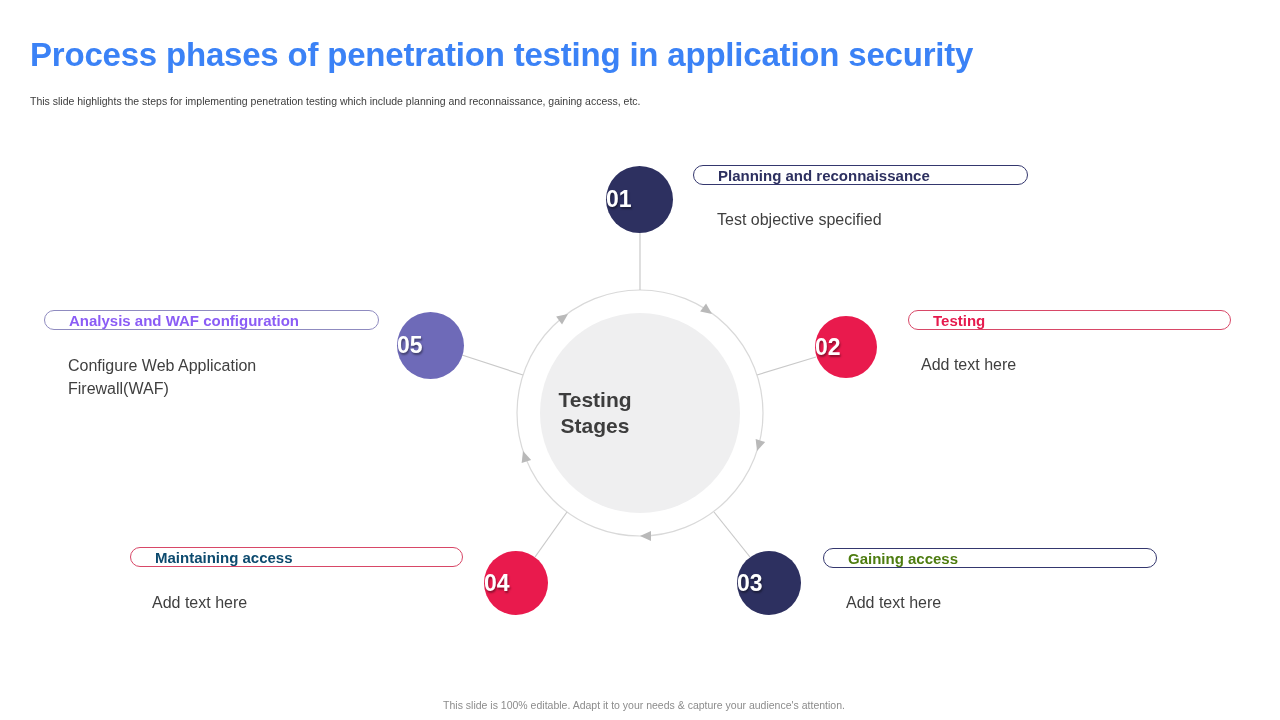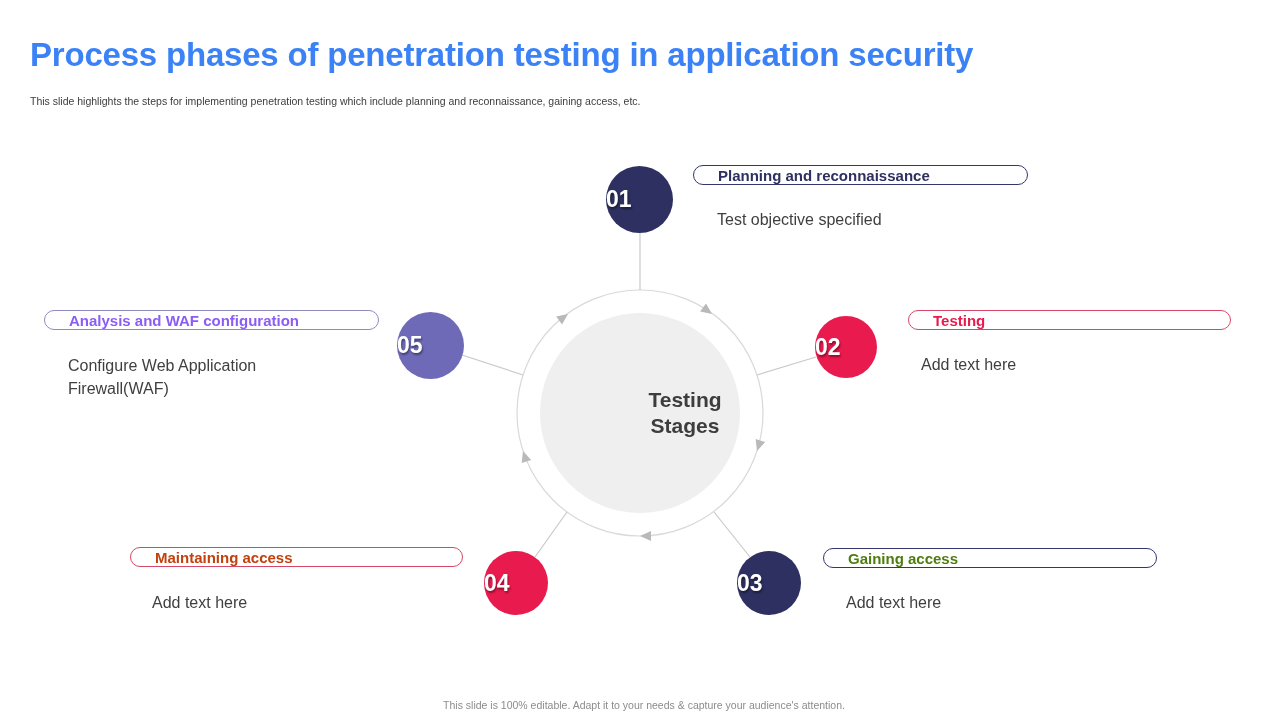--- a/index.html
+++ b/index.html
@@ -11,21 +11,21 @@
     position:absolute; left:30px; top:36px; width:1180px;
     font-size:33px; font-weight:700; color:#3b82f6; letter-spacing:-0.2px;
   }
   .subtitle {
     position:absolute; left:30px; top:95px; font-size:10.5px; color:#3c3c3c;
   }
   .connectors { position:absolute; left:0; top:0; }
   .center-circle {
     position:absolute; left:540px; top:313px; width:200px; height:200px;
     border-radius:50%; background:#efeff0;
-    display:flex; align-items:center; justify-content:flex-end; text-align:center;
+    display:flex; align-items:center; justify-content:flex-start; text-align:center;
   }
   .center-label { font-size:21px; font-weight:700; color:#3d3d3d; line-height:1.22; width:110px; }
   .node {
     position:absolute; border-radius:50%;
     display:flex; align-items:center; 
     color:#ffffff; font-weight:700; font-size:23px;
     text-shadow:1px 2px 2px rgba(0,0,0,0.40);
   }
   .node.navy   { background:#2d3060; }
   .node.red    { background:#e91a4d; }
@@ -40,21 +40,21 @@
     display:flex; align-items:center; padding-left:24px; box-sizing:border-box;
   }
   .pill .label { font-size:15px; font-weight:700; white-space:nowrap; }
   .p1 { left:693px; top:165px; width:335px; border:1.4px solid #34376e; }
   .p1 .label { color:#2d3060; }
   .p2 { left:908px; top:310px; width:323px; border:1.4px solid #d84767; }
   .p2 .label { color:#e61a4d; }
   .p3 { left:823px; top:548px; width:334px; border:1.4px solid #34376e; }
   .p3 .label { color:#4d7c0f; }
   .p4 { left:130px; top:547px; width:333px; border:1.4px solid #d84767; }
-  .p4 .label { color:#c2410c; }
+  .p4 .label { color:#0c4a6e; }
   .p5 { left:44px;  top:310px; width:335px; border:1.4px solid #8f8bc0; }
   .p5 .label { color:#8b5cf6; }
   .desc { position:absolute; font-size:16px; color:#3f3f3f; line-height:23px; }
   .d1 { left:717px; top:208px; }
   .d2 { left:921px; top:353px; }
   .d3 { left:846px; top:591px; }
   .d4 { left:152px; top:591px; }
   .d5 { left:68px;  top:354px; width:210px; }
   .footer {
     position:absolute; left:8px; right:0; top:699px; text-align:center;

